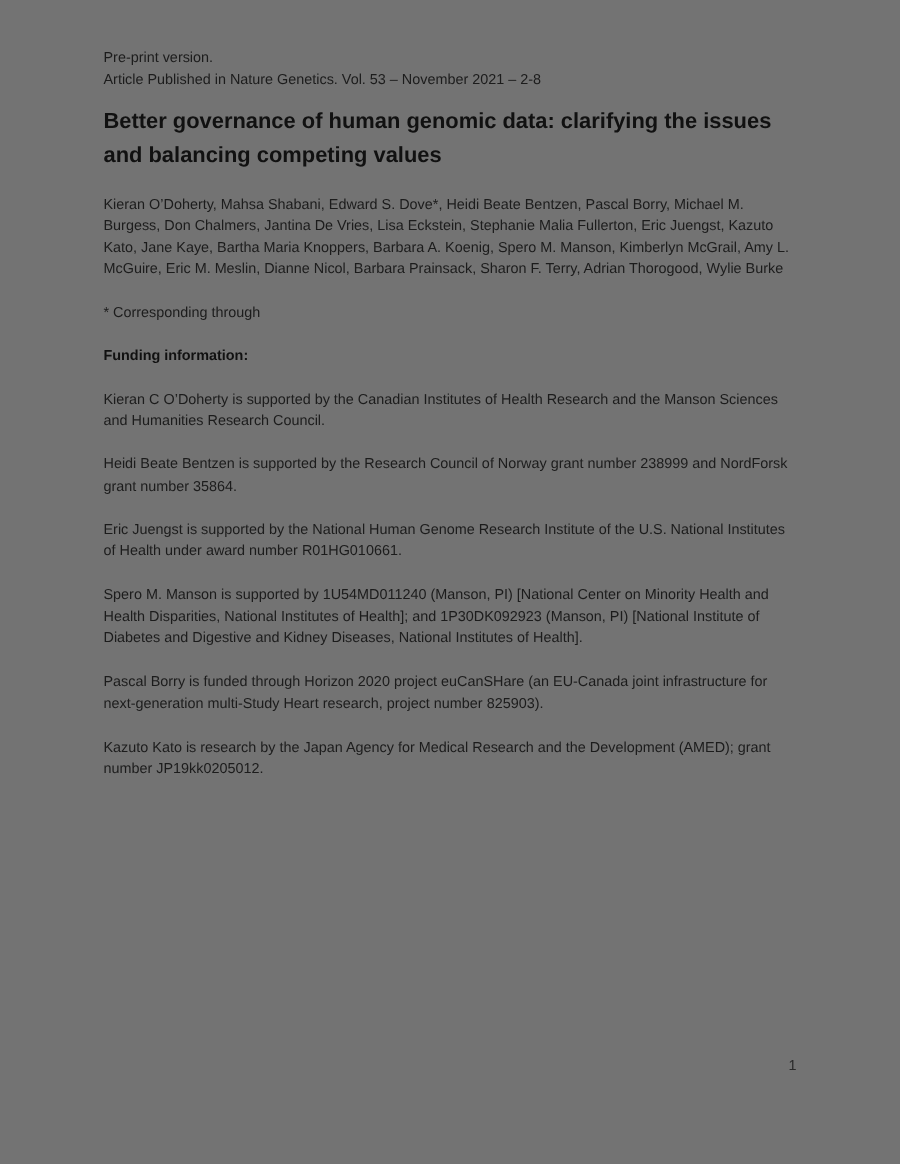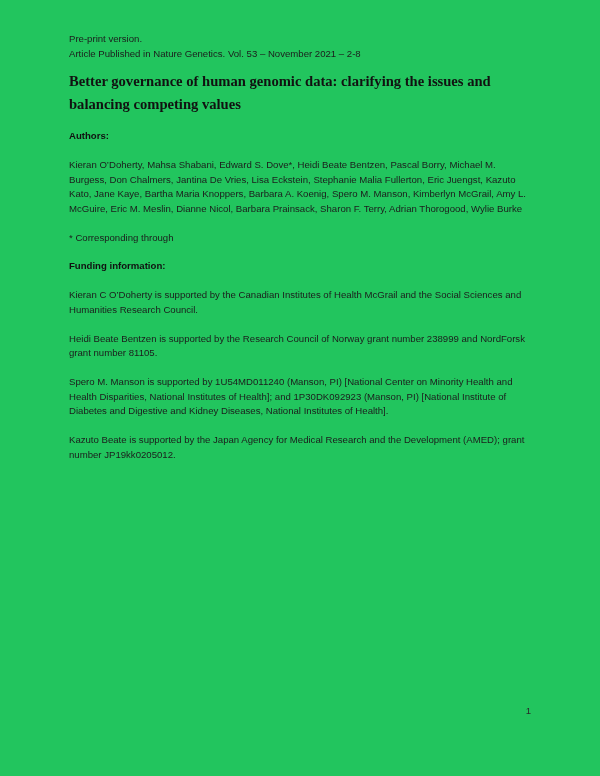--- a/index.html
+++ b/index.html
@@ -4,42 +4,41 @@
 <style>
   html, body {
     margin: 0;
     padding: 0;
     background: #ffffff;
   }
   .page {
     position: relative;
     width: 600px;
     height: 776px;
-    background: #22c55e;
+    background: #737373;
     font-family: "Liberation Sans", sans-serif;
     color: #1c1c1c;
     overflow: hidden;
   }
   .content {
     position: absolute;
     left: 69px;
     top: 32px;
     width: 464px;
   }
   .meta-line {
     font-size: 9.6px;
     line-height: 14.5px;
   }
   .doc-title {
     font-size: 14.6px;
     line-height: 22.5px;
     font-weight: 700;
     margin: 9px 0 0 0;
     color: #111111;
-    font-family: Liberation Serif, serif;
   }
   .section-heading {
     font-size: 9.6px;
     line-height: 14.5px;
     font-weight: 700;
     margin: 14px 0 0 0;
     color: #111111;
   }
   p.body-para {
     font-size: 9.6px;
@@ -61,28 +60,29 @@
 <body>
 
 <div class="page">
   <div class="content">
 
     <div class="meta-line">Pre-print version.</div>
     <div class="meta-line">Article Published in Nature Genetics. Vol. 53 – November 2021 – 2-8</div>
 
     <h1 class="doc-title">Better governance of human genomic data: clarifying the issues and balancing competing values</h1>
 
-    <div class="section-heading">Authors:</div>
     <p class="body-para">Kieran O’Doherty, Mahsa Shabani, Edward S. Dove*, Heidi Beate Bentzen, Pascal Borry, Michael M. Burgess, Don Chalmers, Jantina De Vries, Lisa Eckstein, Stephanie Malia Fullerton, Eric Juengst, Kazuto Kato, Jane Kaye, Bartha Maria Knoppers, Barbara A. Koenig, Spero M. Manson, Kimberlyn McGrail, Amy L. McGuire, Eric M. Meslin, Dianne Nicol, Barbara Prainsack, Sharon F. Terry, Adrian Thorogood, Wylie Burke</p>
 
     <p class="body-para">* Corresponding through</p>
 
     <div class="section-heading">Funding information:</div>
 
-    <p class="body-para">Kieran C O’Doherty is supported by the Canadian Institutes of Health McGrail and the Social Sciences and Humanities Research Council.</p>
-    <p class="body-para">Heidi Beate Bentzen is supported by the Research Council of Norway grant number 238999 and NordForsk grant number 81105.</p>
+    <p class="body-para">Kieran C O’Doherty is supported by the Canadian Institutes of Health Research and the Manson Sciences and Humanities Research Council.</p>
+    <p class="body-para">Heidi Beate Bentzen is supported by the Research Council of Norway grant number 238999 and NordForsk grant number 35864.</p>
+    <p class="body-para">Eric Juengst is supported by the National Human Genome Research Institute of the U.S. National Institutes of Health under award number R01HG010661.</p>
     <p class="body-para">Spero M. Manson is supported by 1U54MD011240 (Manson, PI) [National Center on Minority Health and Health Disparities, National Institutes of Health]; and 1P30DK092923 (Manson, PI) [National Institute of Diabetes and Digestive and Kidney Diseases, National Institutes of Health].</p>
-    <p class="body-para">Kazuto Beate is supported by the Japan Agency for Medical Research and the Development (AMED); grant number JP19kk0205012.</p>
+    <p class="body-para">Pascal Borry is funded through Horizon 2020 project euCanSHare (an EU-Canada joint infrastructure for next-generation multi-Study Heart research, project number 825903).</p>
+    <p class="body-para">Kazuto Kato is research by the Japan Agency for Medical Research and the Development (AMED); grant number JP19kk0205012.</p>
 
   </div>
 
   <div class="page-number">1</div>
 </div>
 
 </body></html>

